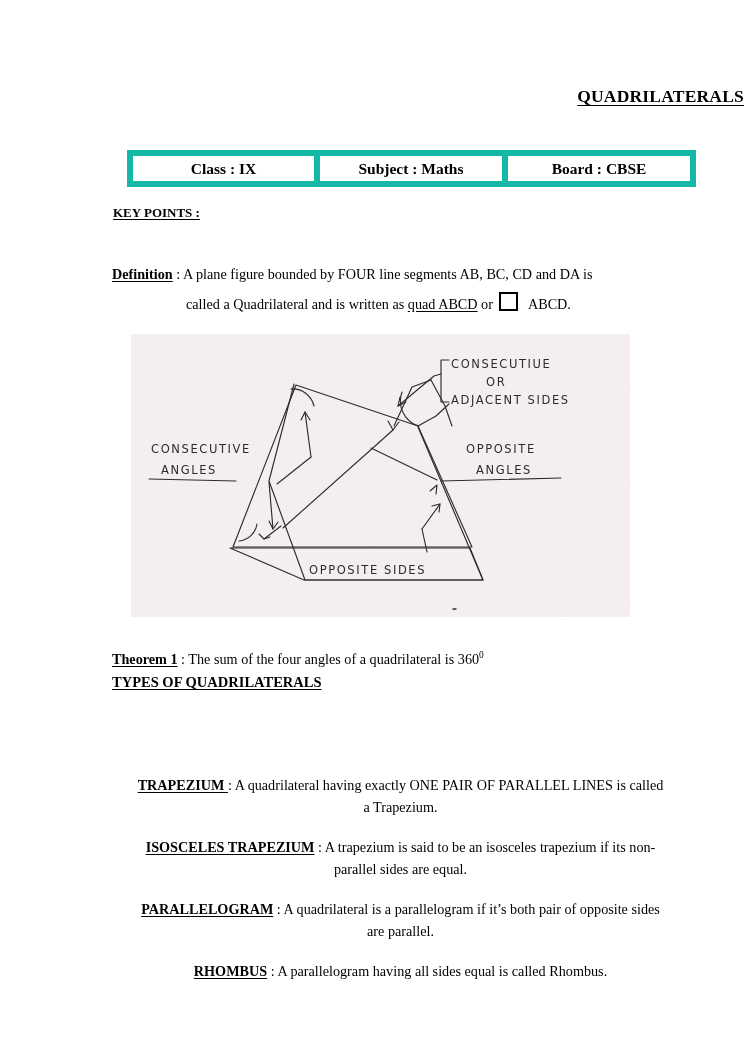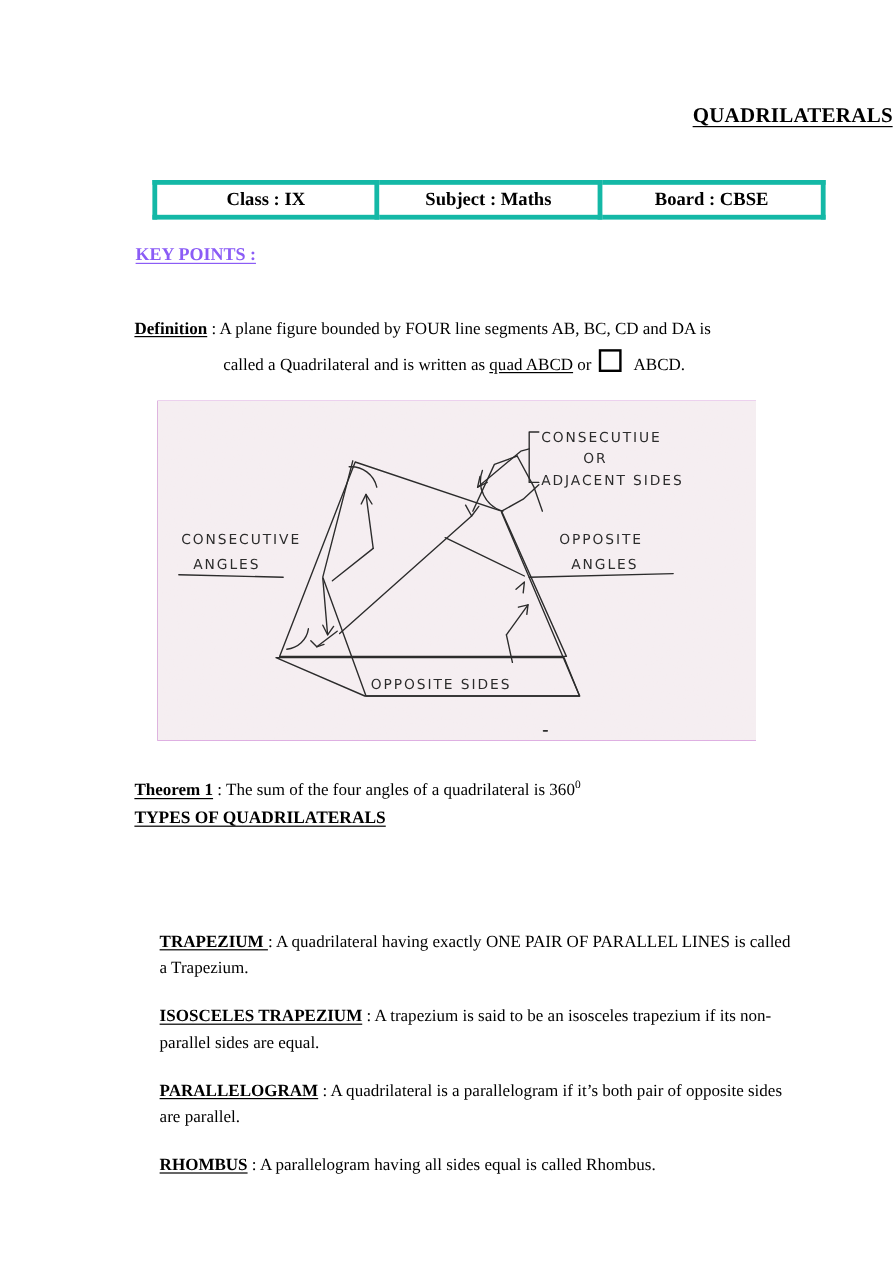--- a/index.html
+++ b/index.html
@@ -40,40 +40,40 @@
   
   .info-table {
     position: absolute;
     left: 127px;
     top: 150px;
     width: 533px;
     border-collapse: collapse;
     table-layout: fixed;
   }
   .info-table td {
-    border: 4px solid #14b8a6;
+    border: 6px solid #14b8a6;
     height: 25px;
     text-align: center;
     vertical-align: middle;
     font-size: 15.5px;
     font-weight: bold;
     padding: 0 2px;
   }
   .col-class   { width: 177px; }
   .col-subject { width: 178px; }
   .col-board   { width: 178px; }
 
   
   .key-points {
     position: absolute;
     left: 113px;
     top: 205px;
-    font-size: 15px;
-    font-weight: bold;
-    color: #8b5cf6;
+    font-size: 13px;
+    font-weight: bold;
+    color: #000000;
     text-decoration: underline;
     text-underline-offset: 2px;
     text-align: center;
   }
   .types-heading {
     position: absolute;
     left: 112px;
     top: 674px;
     font-size: 14.5px;
     font-weight: bold;
@@ -144,21 +144,21 @@
   .types-list {
     position: absolute;
     left: 133px;
     top: 760px;
     width: 535px;
     font-size: 14.2px;
   }
   .type-item {
     margin-bottom: 18px;
     line-height: 22px;
-    text-align: left;
+    text-align: center;
   }
   .type-name {
     font-weight: bold;
     text-decoration: underline;
     text-underline-offset: 2px;
   }
 </style>
 </head>
 <body>
 

